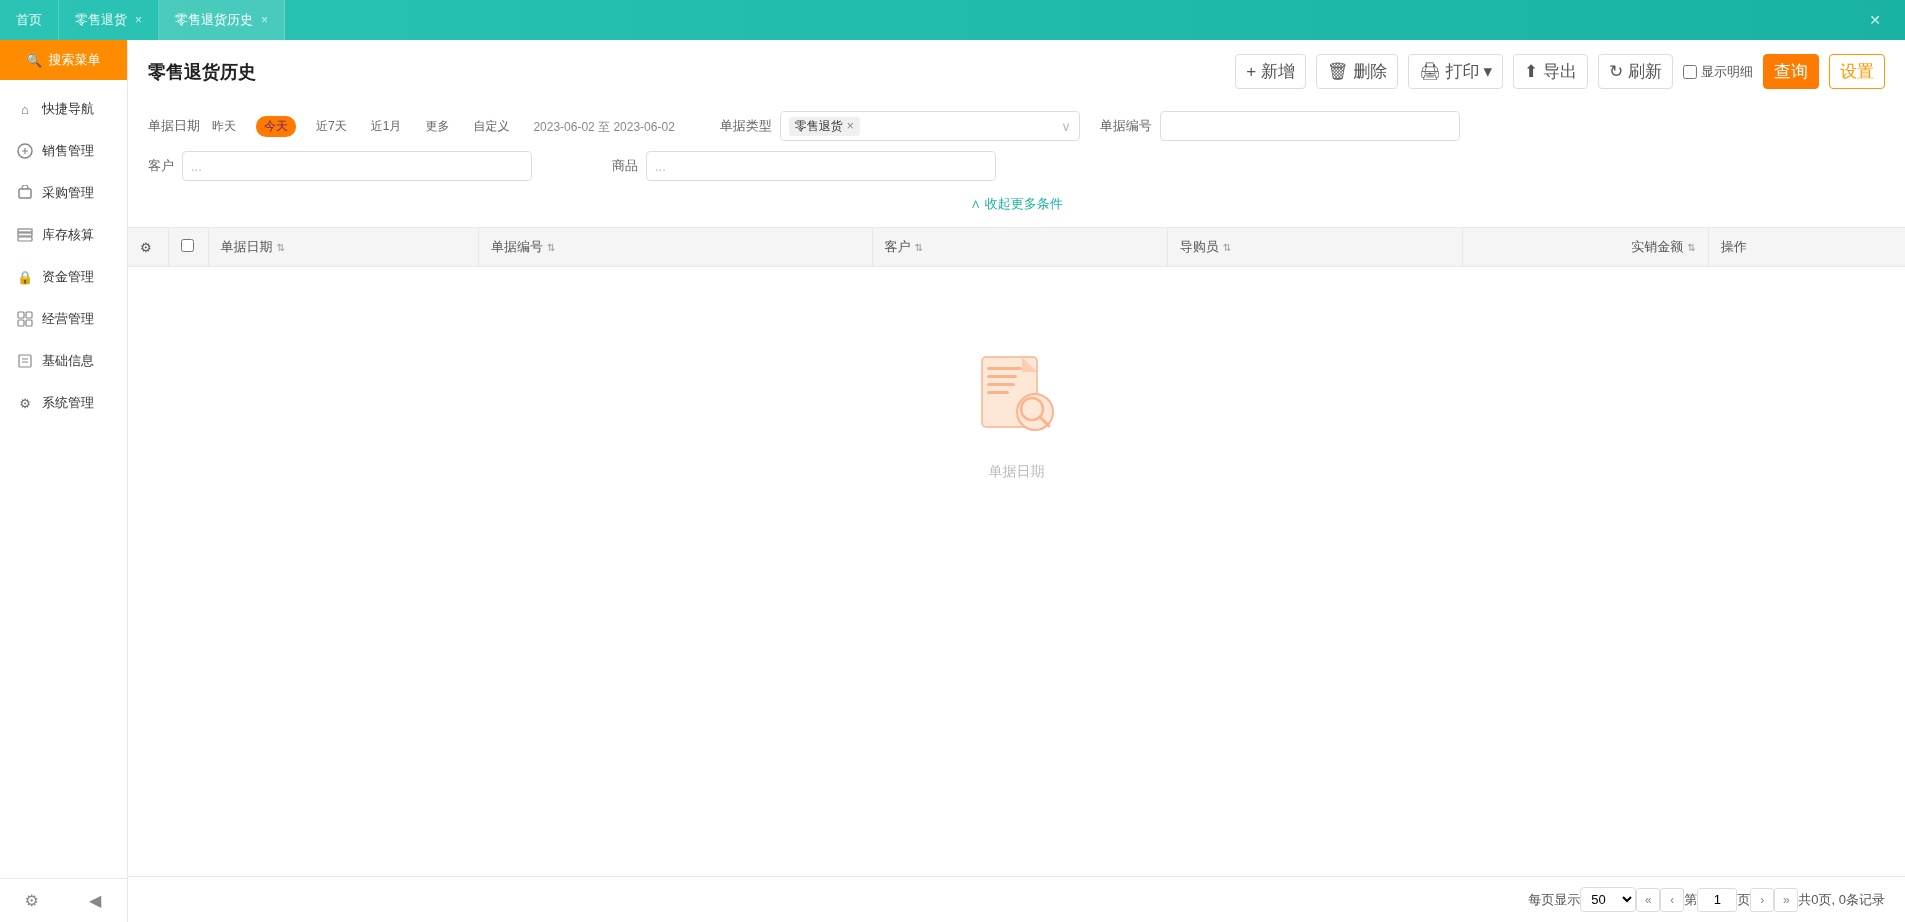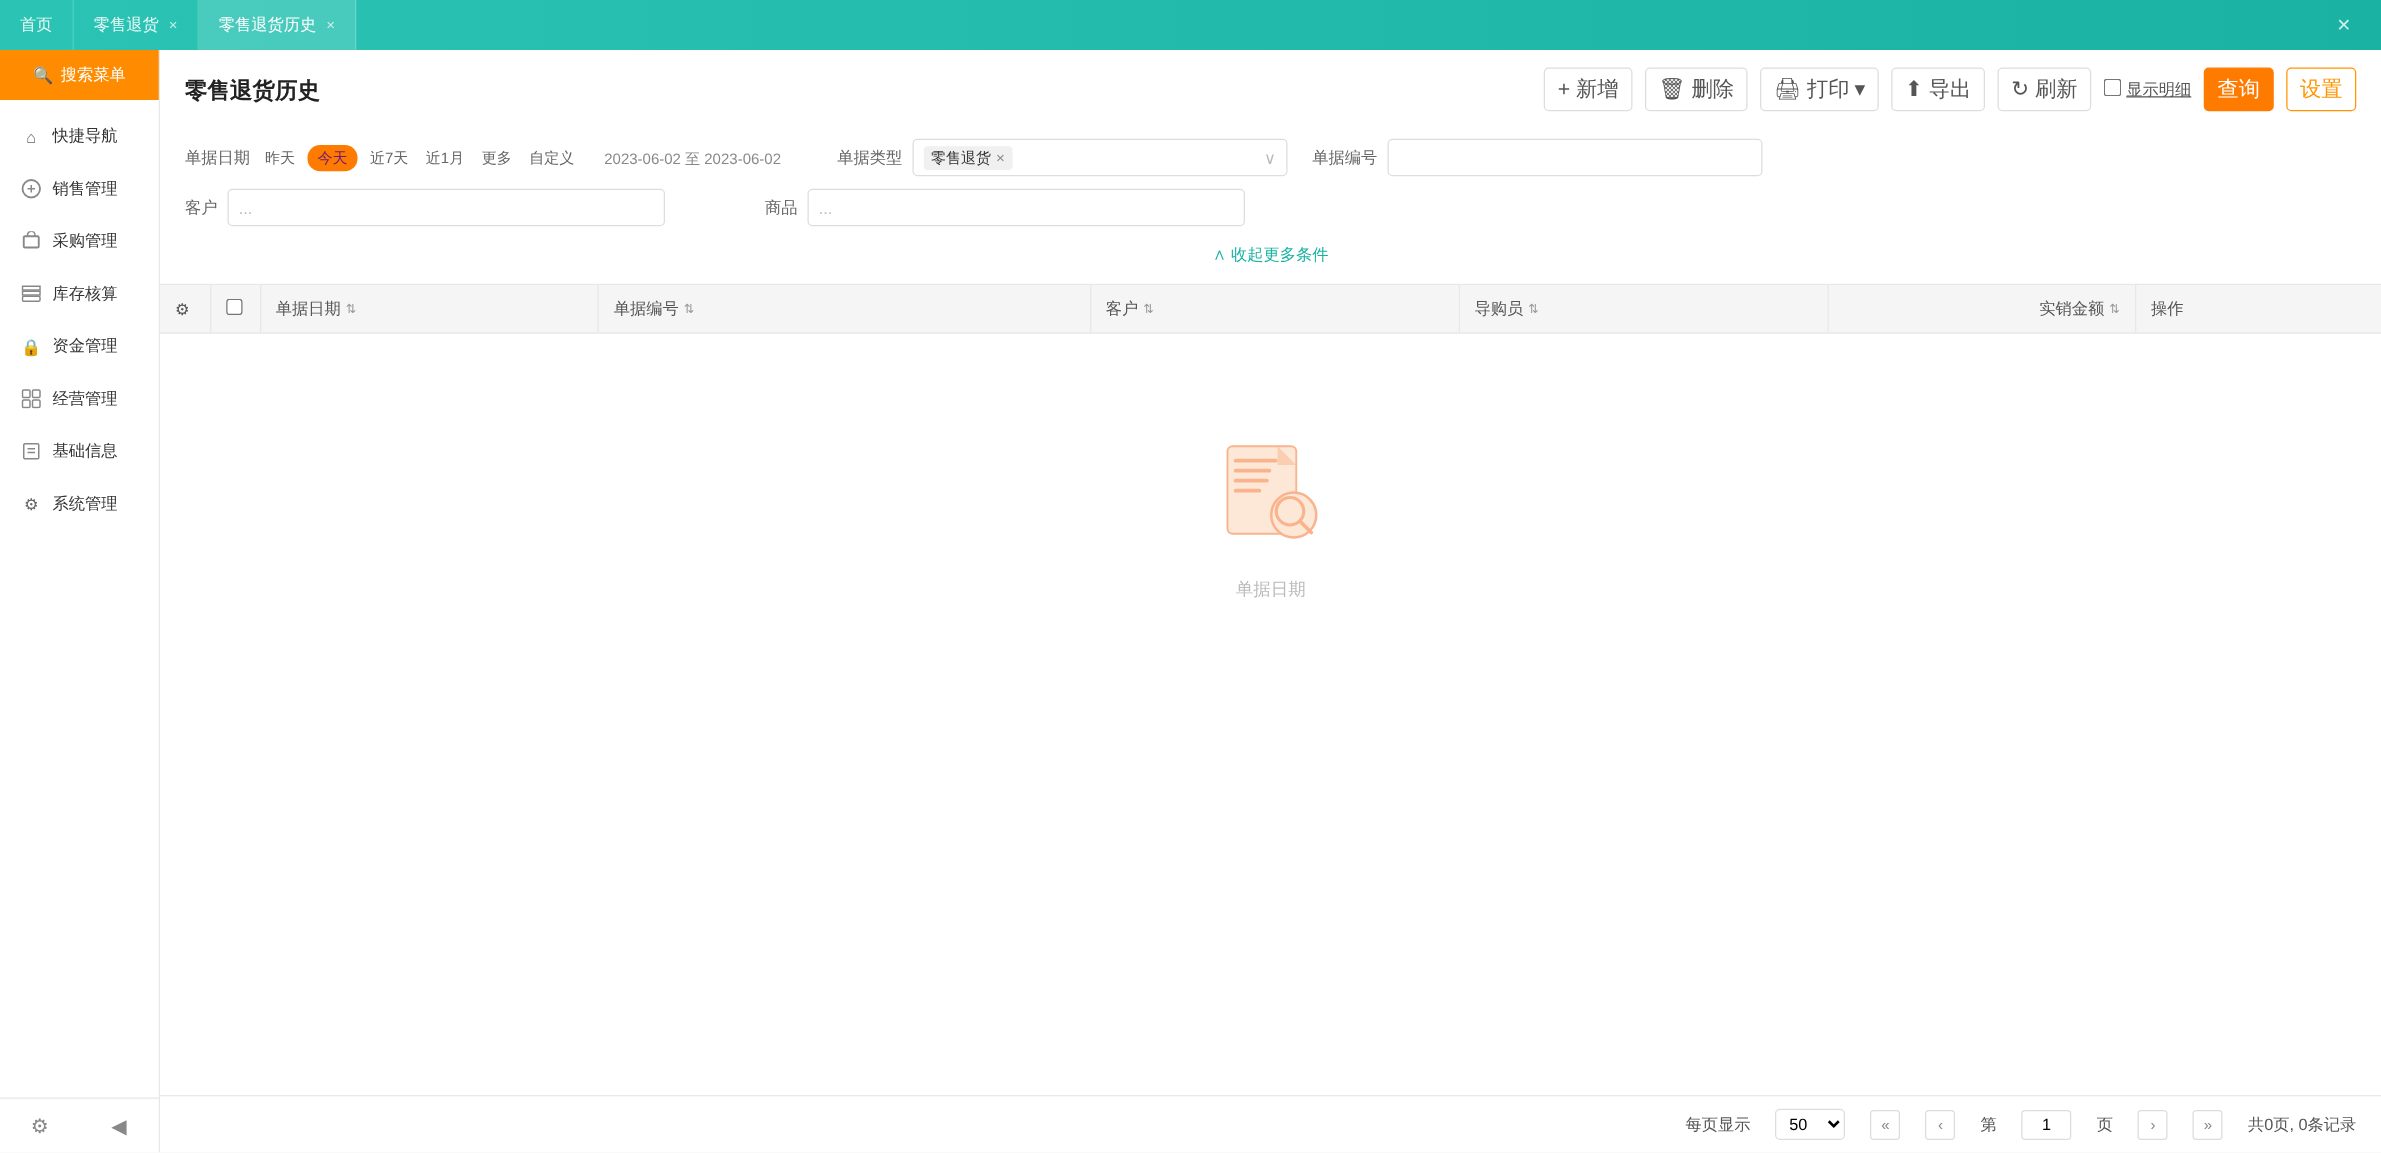--- a/index.html
+++ b/index.html
@@ -177,26 +177,25 @@
       border-color: #ff7b00;
       color: #fff;
     }
     .toolbar-btn.setting-btn {
       background: #fff;
       border-color: #ff9500;
       color: #ff9500;
     }
     .checkbox-showdetail {
       display: flex;
-      align-items: flex-start;
+      align-items: center;
       gap: 4px;
       font-size: 13px;
       color: #555;
       cursor: pointer;
-      text-decoration: underline;
     }
 
     
     .filter-area {
       padding: 10px 0 0 0;
     }
     .filter-row {
       display: flex;
       align-items: center;
       gap: 20px;
@@ -211,21 +210,21 @@
       color: #555;
     }
     .filter-label {
       white-space: nowrap;
       color: #666;
       font-size: 13px;
     }
     .date-shortcuts {
       display: flex;
       align-items: flex-end;
-      gap: 6px;
+      gap: 16px;
     }
     .date-shortcut {
       font-size: 12px;
       color: #666;
       cursor: pointer;
       padding: 2px 4px;
       border-radius: 3px;
     }
     .date-shortcut.active {
       background: #ff7b00;
@@ -353,21 +352,21 @@
     }
 
     
     .table-footer {
       background: #fff;
       border-top: 1px solid #e8e8e8;
       padding: 10px 20px;
       display: flex;
       align-items: center;
       justify-content: flex-end;
-      gap: 20px;
+      gap: 0;
       font-size: 13px;
       color: #555;
       flex-shrink: 0;
     }
     .page-size-select {
       border: 1px solid #ddd;
       border-radius: 4px;
       padding: 3px 6px;
       font-size: 13px;
       background: #fff;

